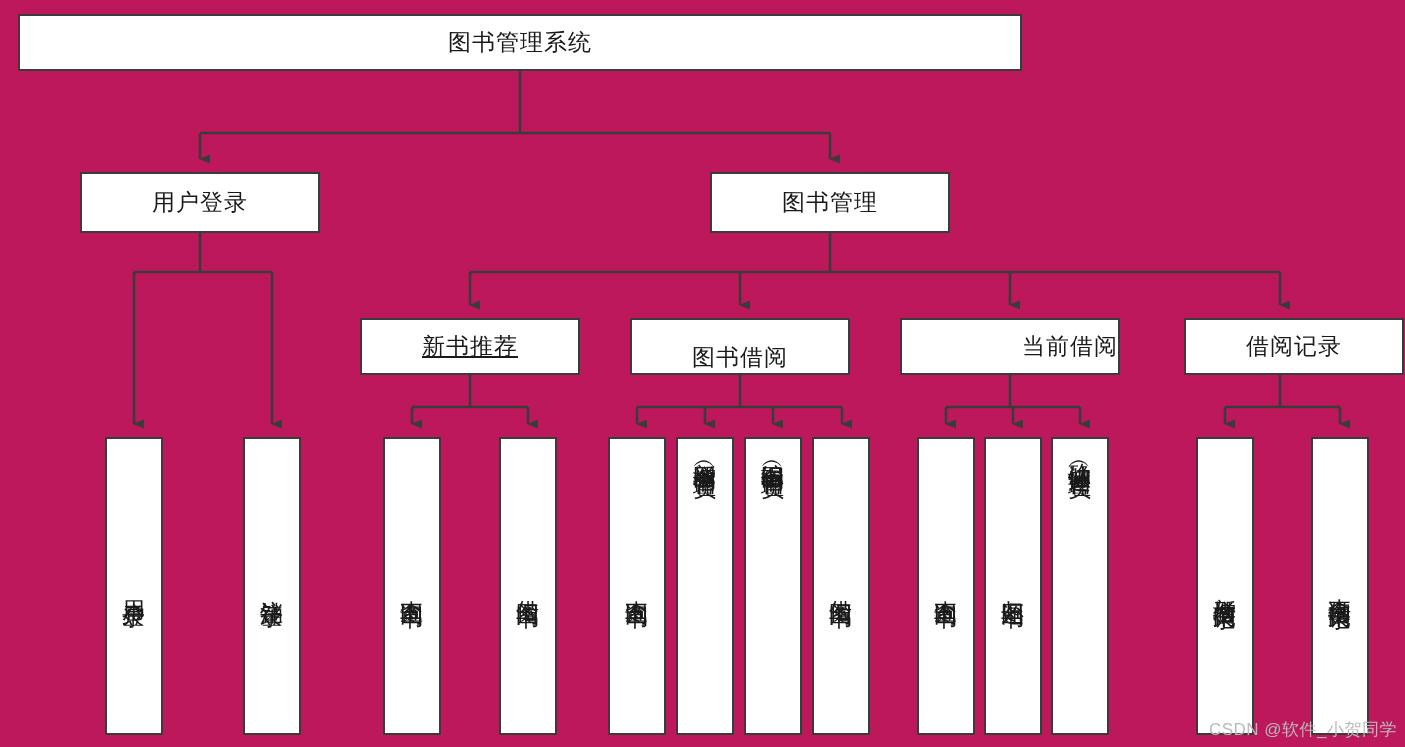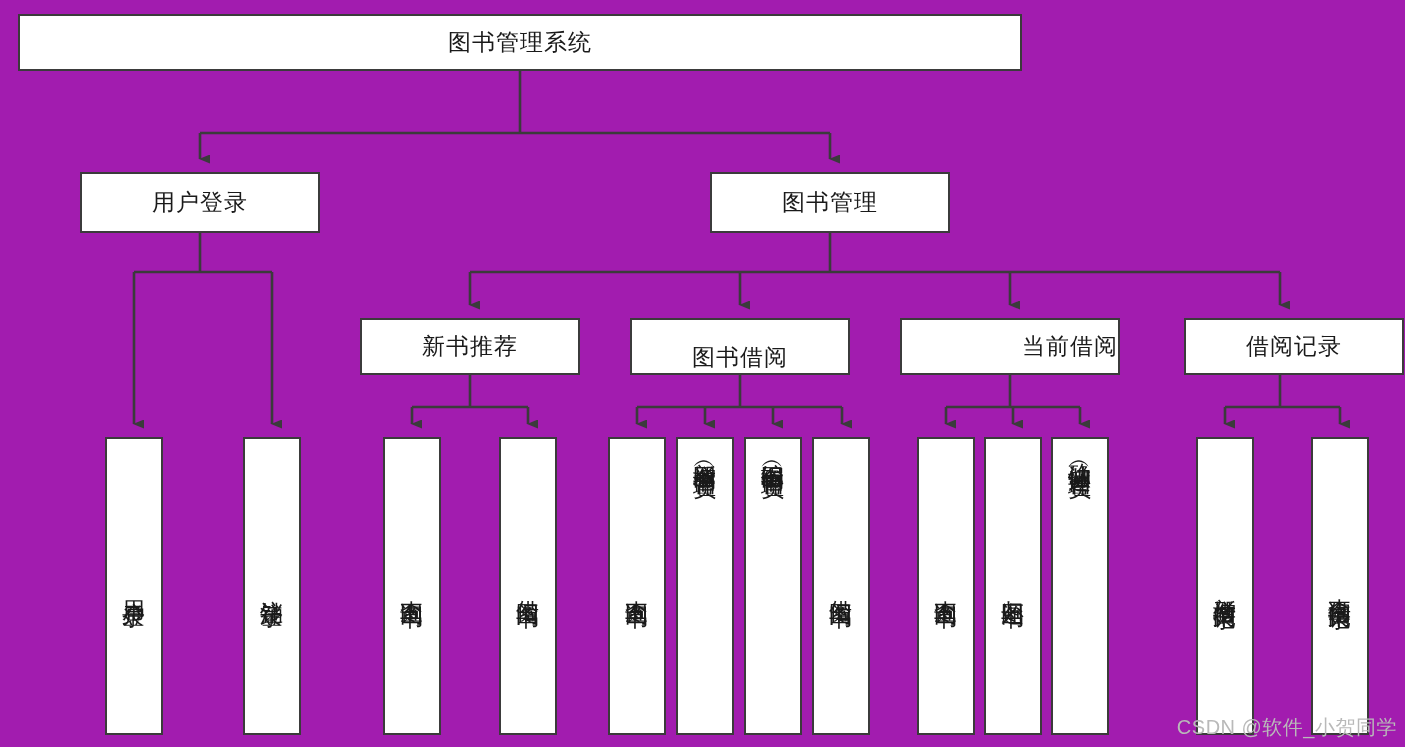--- a/index.html
+++ b/index.html
@@ -7,21 +7,21 @@
     padding: 0;
     background: #ffffff;
   }
   body {
     font-family: "Liberation Sans", "DejaVu Sans", sans-serif;
   }
   #canvas {
     position: relative;
     width: 1405px;
     height: 747px;
-    background: #a21caf;
+    background: #be185d;
     overflow: hidden;
   }
   #edges {
     position: absolute;
     left: 0;
     top: 0;
     width: 1405px;
     height: 747px;
     pointer-events: none;
   }
@@ -54,21 +54,21 @@
     padding-top: 6px;
   }
   .node .lbl {
     display: block;
     white-space: pre;
   }
   #watermark {
     position: absolute;
     right: 8px;
     bottom: 6px;
-    font-size: 20px;
+    font-size: 17px;
     color: #b9b9b9;
     letter-spacing: 0.5px;
     user-select: none;
   }
 </style>
 </head>
 <body>
 
 <div id="canvas">
 
@@ -126,21 +126,21 @@
     <span class="lbl">图书管理系统</span>
   </div>
 
   <div class="node horiz" style="left:80px; top:172px; width:240px; height:61px;">
     <span class="lbl">用户登录</span>
   </div>
   <div class="node horiz" style="left:710px; top:172px; width:240px; height:61px;align-items:center;">
     <span class="lbl">图书管理</span>
   </div>
 
-  <div class="node horiz" style="left:360px; top:318px; width:220px; height:57px;">
+  <div class="node horiz" style="left:360px; top:318px; width:220px; height:57px;text-decoration:underline;">
     <span class="lbl">新书推荐</span>
   </div>
   <div class="node horiz" style="left:630px; top:318px; width:220px; height:57px;align-items:flex-end;">
     <span class="lbl">图书借阅</span>
   </div>
   <div class="node horiz" style="left:900px; top:318px; width:220px; height:57px;justify-content:flex-end;">
     <span class="lbl">当前借阅</span>
   </div>
   <div class="node horiz" style="left:1184px; top:318px; width:220px; height:57px;">
     <span class="lbl">借阅记录</span>

